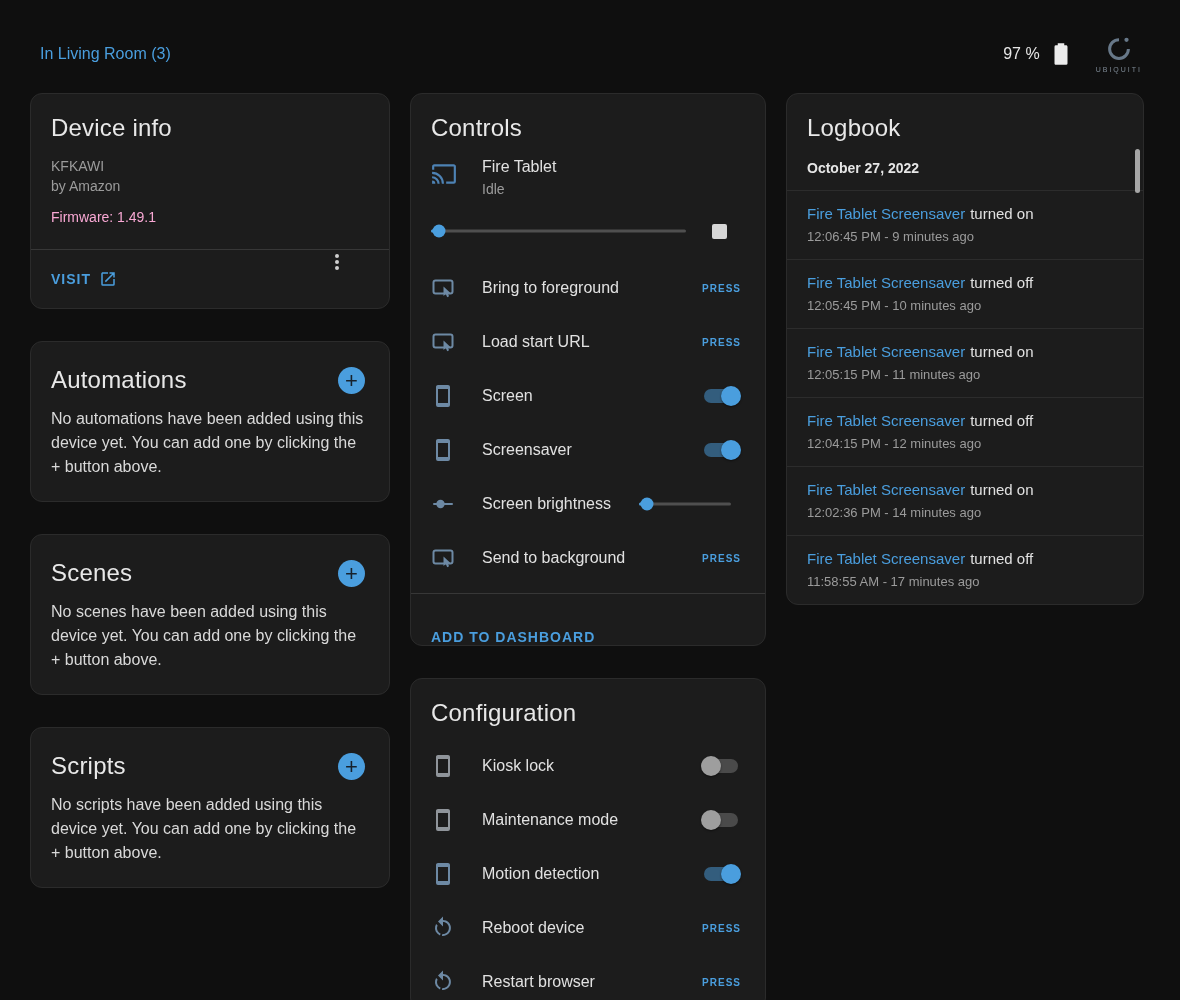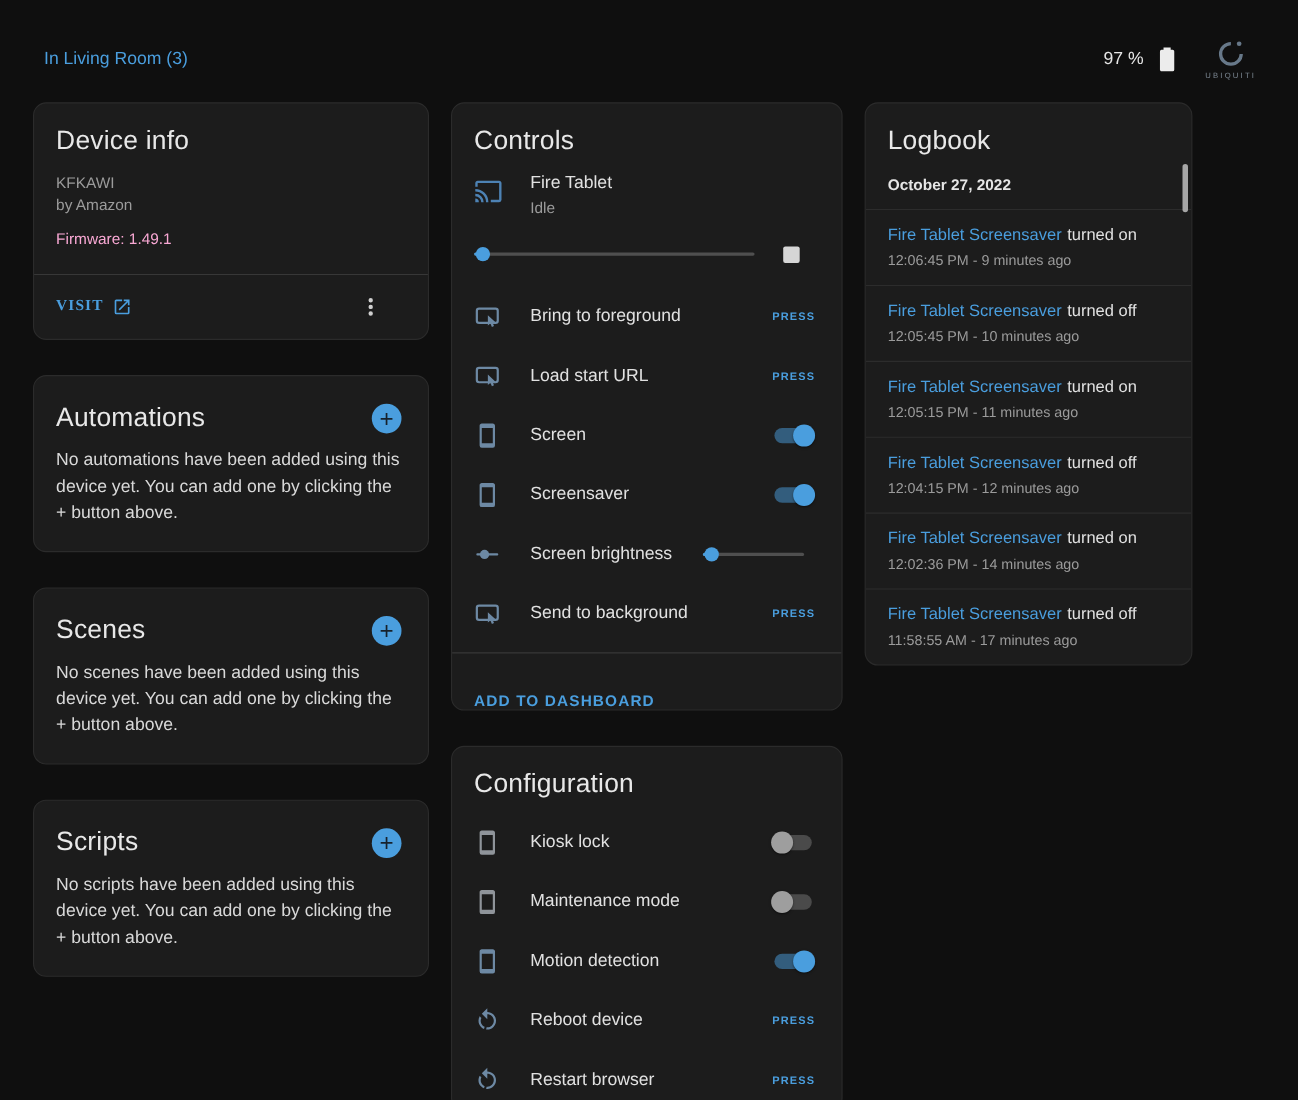--- a/index.html
+++ b/index.html
@@ -18,40 +18,39 @@
   .battery-icon{ width:26px; height:26px; color:#ececec; display:inline-block; }
   .battery-icon svg{ width:100%; height:100%; }
   .brand{ display:flex; flex-direction:column; align-items:center; margin-left:22px; opacity:.8; }
   .brand-mark{ width:30px; height:30px; color:#7e93a8; }
   .brand-mark svg{ width:100%; height:100%; }
   .brand-text{ font-size:7px; letter-spacing:2px; color:#97a5b3; margin-top:2px; }
 
   .content{ display:flex; gap:20px; padding:0 30px; align-items:flex-start; }
   .col-left{ width:360px; flex:none; }
   .col-mid{ width:356px; flex:none; }
-  .col-right{ width:298px; flex:none; }
+  .col-right{ width:358px; flex:none; }
 
   .card{
     background:#1c1c1c; border:1px solid #2b2b2b; border-radius:12px;
     margin-bottom:32px; overflow:hidden; position:relative;
   }
   .card h2{
     font-size:24px; font-weight:400; color:#e8e8e8; letter-spacing:.2px;
     padding:20px 20px 0 20px;
   }
 
   
   .di-model{ padding:14px 20px 0; font-size:14px; color:#9b9b9b; line-height:20px; }
   .di-manufacturer{ padding:0 20px; font-size:14px; color:#9b9b9b; line-height:20px; }
   .di-firmware{ padding:11px 20px 22px; font-size:14px; color:#f9a8d4; line-height:20px; }
   .card-actions{
     border-top:1px solid rgba(255,255,255,.12);
-    height:59px; display:flex; align-items:center; justify-content:space-between;
+    height:59px; display:flex; justify-content:space-between;
     padding:0 40px 0 20px;
-    font-family:Liberation Serif, serif;
   }
   .action-link{
     display:flex; align-items:center; gap:8px; color:#4a9ede;
     font-size:14px; font-weight:700; letter-spacing:1px; text-decoration:none; cursor:pointer;
   }
   .action-link .lnk-ic{ width:18px; height:18px; display:inline-block; }
   .action-link svg{ width:100%; height:100%; }
   .menu-dots{ width:24px; height:24px; color:#cfcfcf; cursor:pointer; }
   .menu-dots svg{ width:100%; height:100%; }
 

